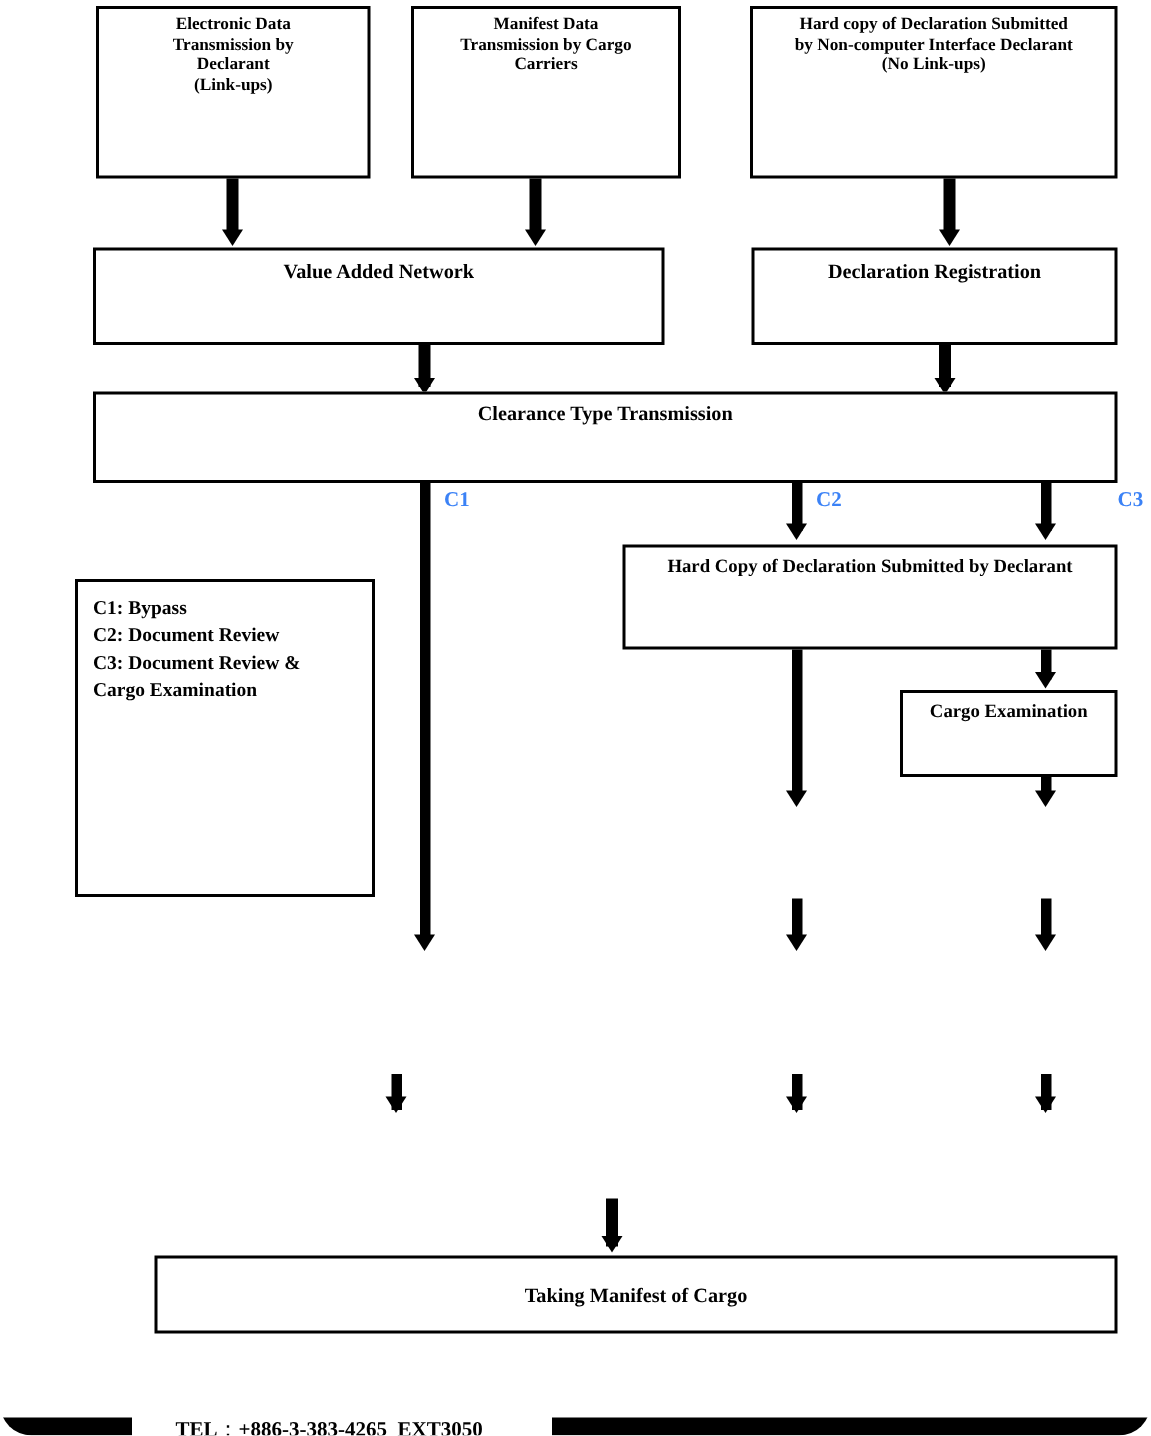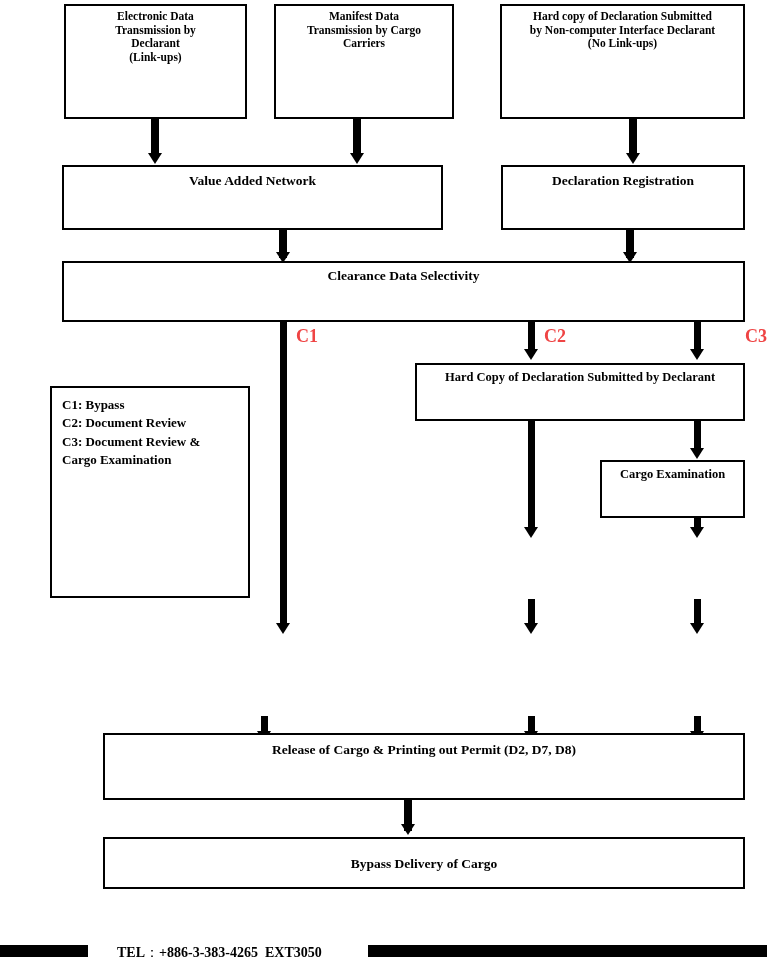--- a/index.html
+++ b/index.html
@@ -8,20 +8,21 @@
     padding: 0;
     background: #ffffff;
   }
   #page {
     position: relative;
     width: 767px;
     height: 957px;
     background: #ffffff;
     font-family: "Liberation Serif", "DejaVu Serif", serif;
     overflow: hidden;
+    border-radius: 21px;
   }
   .node {
     position: absolute;
     box-sizing: border-box;
     border: 2px solid #000000;
     background: #ffffff;
     z-index: 5;
   }
   .node .label {
     position: absolute;
@@ -59,22 +60,22 @@
     height: 0;
     border-left: 7px solid transparent;
     border-right: 7px solid transparent;
     border-top: 11px solid #000000;
     z-index: 3;
   }
   .branch-label {
     position: absolute;
     font-family: "Liberation Serif", "DejaVu Serif", serif;
     font-weight: bold;
-    font-size: 18px;
-    color: #ef4444;
+    font-size: 14px;
+    color: #3b82f6;
     z-index: 6;
   }
   .footer-line {
     position: absolute;
     font-family: "Liberation Serif", "DejaVu Serif", serif;
     font-size: 14px;
     color: #000000;
     white-space: pre;
     z-index: 6;
   }
@@ -126,21 +127,21 @@
     <div class="label sz13" style="top:6px;">Value Added Network</div>
   </div>
 
   <div class="conn" style="left:279px; top:228px; width:8px; height:30px;"></div>
   <div class="arrowhead" style="left:276px; top:252px;"></div>
 
   <div class="conn" style="left:626px; top:228px; width:8px; height:30px;"></div>
   <div class="arrowhead" style="left:623px; top:252px;"></div>
 
   <div class="node" style="left:62px; top:261px; width:683px; height:61px;">
-    <div class="label sz13" style="top:5px;">Clearance Data Selectivity</div>
+    <div class="label sz13" style="top:5px;">Clearance Type Transmission</div>
   </div>
 
   <div class="conn" style="left:280px; top:322px; width:7px; height:305px;"></div>
   <div class="arrowhead" style="left:276px; top:623px;"></div>
   <div class="branch-label" style="left:296px; top:326px;">C1</div>
 
   <div class="conn" style="left:528px; top:322px; width:7px; height:32px;"></div>
   <div class="arrowhead" style="left:524px; top:349px;"></div>
   <div class="branch-label" style="left:544px; top:326px;">C2</div>
 
@@ -148,21 +149,21 @@
   <div class="arrowhead" style="left:690px; top:349px;"></div>
   <div class="branch-label" style="left:745px; top:326px;">C3</div>
 
   <div class="node legend" style="left:50px; top:386px; width:200px; height:212px;padding-left:32px;">
     <div class="label">C1: Bypass
 C2: Document Review
 C3: Document Review &amp;
      Cargo Examination</div>
   </div>
 
-  <div class="node" style="left:415px; top:363px; width:330px; height:58px;">
+  <div class="node" style="left:415px; top:363px; width:330px; height:70px;">
     <div class="label sz12" style="top:5px;">Hard Copy of Declaration Submitted by Declarant</div>
   </div>
 
   <div class="conn" style="left:528px; top:420px; width:7px; height:111px;"></div>
   <div class="arrowhead" style="left:524px; top:527px;"></div>
 
   <div class="conn" style="left:694px; top:420px; width:7px; height:33px;"></div>
   <div class="arrowhead" style="left:690px; top:448px;"></div>
 
   <div class="node" style="left:600px; top:460px; width:145px; height:58px;">
@@ -182,29 +183,26 @@
 
   <div class="conn" style="left:261px; top:716px; width:7px; height:24px;"></div>
   <div class="arrowhead" style="left:257px; top:731px;"></div>
 
   <div class="conn" style="left:528px; top:716px; width:7px; height:24px;"></div>
   <div class="arrowhead" style="left:524px; top:731px;"></div>
 
   <div class="conn" style="left:694px; top:716px; width:7px; height:24px;"></div>
   <div class="arrowhead" style="left:690px; top:731px;"></div>
 
-  <div class="node" style="left:103px; top:733px; width:642px; height:67px;">
-    <div class="label sz13" style="top:7px;">Release of Cargo &amp; Printing out Permit (D2, D7, D8)</div>
-  </div>
 
   <div class="conn" style="left:404px; top:799px; width:8px; height:32px;"></div>
   <div class="arrowhead" style="left:401px; top:824px;"></div>
 
   <div class="node" style="left:103px; top:837px; width:642px; height:52px;">
-    <div class="label sz13" style="top:17px;">Bypass Delivery of Cargo</div>
+    <div class="label sz13" style="top:17px;">Taking Manifest of Cargo</div>
   </div>
 
 
   <div class="footer-line" style="left:103px; top:928px;">
     <span class="strong">TEL</span><span>：</span><span class="strong">+886-3-383-4265  EXT3050</span>
   </div>
 
   <div class="bottom-bar" style="left:0px; top:945px; width:88px; height:12px;"></div>
   <div class="bottom-bar" style="left:368px; top:945px; width:399px; height:12px;"></div>
 

